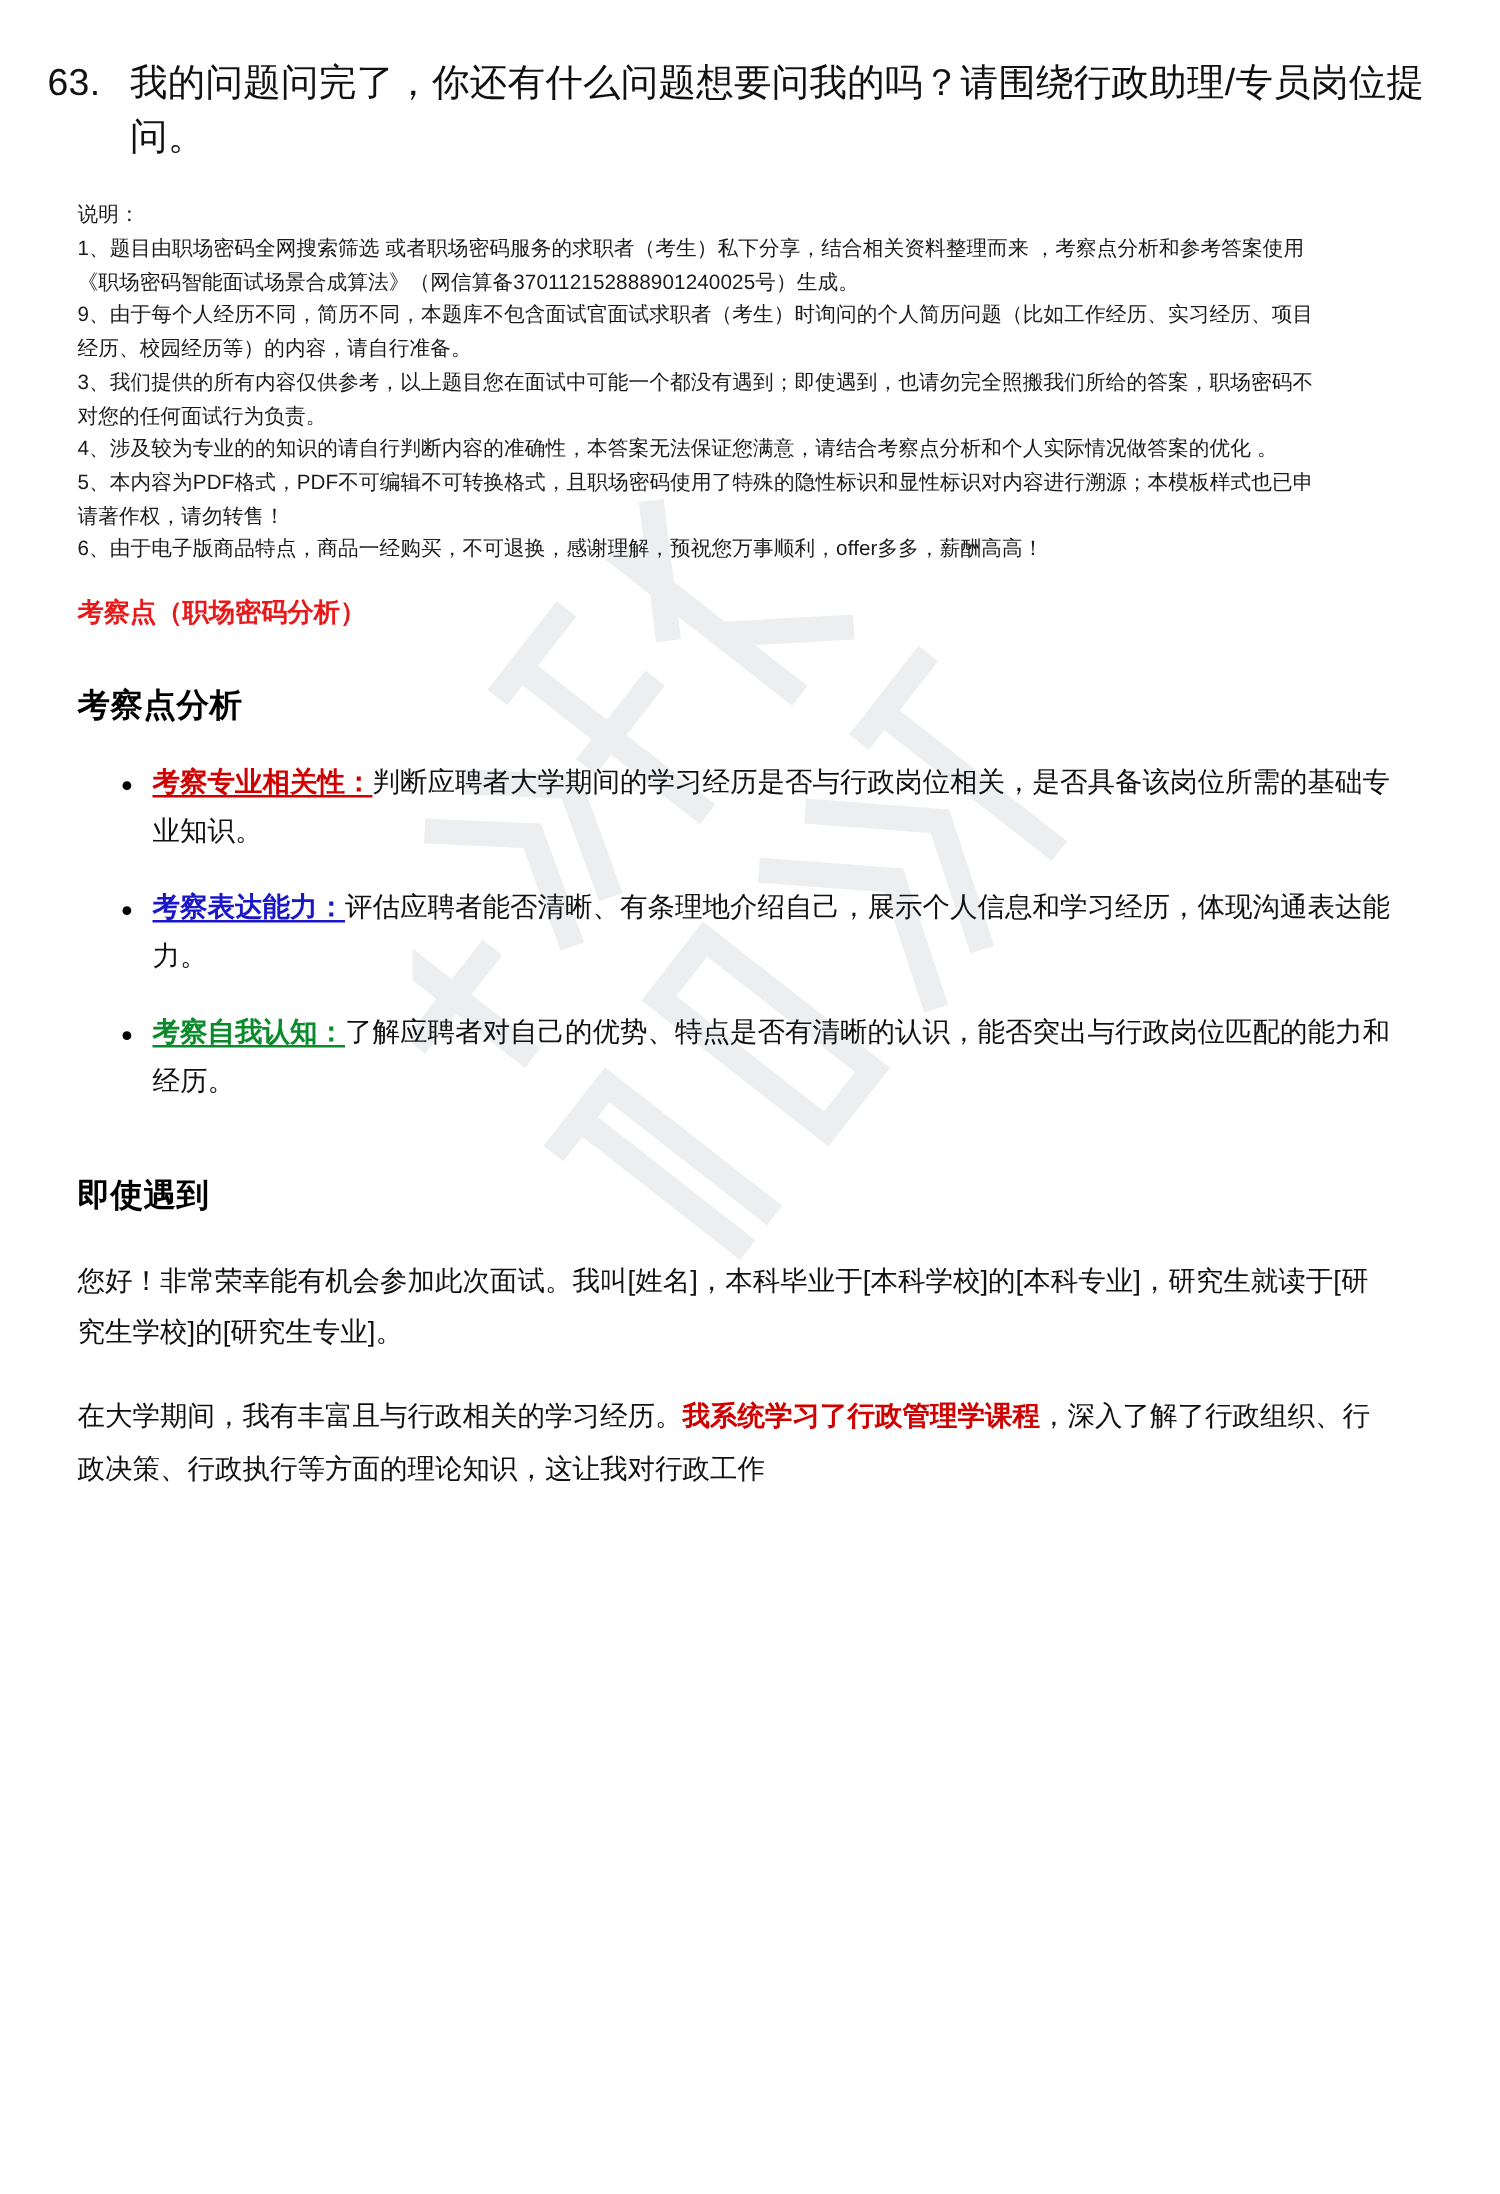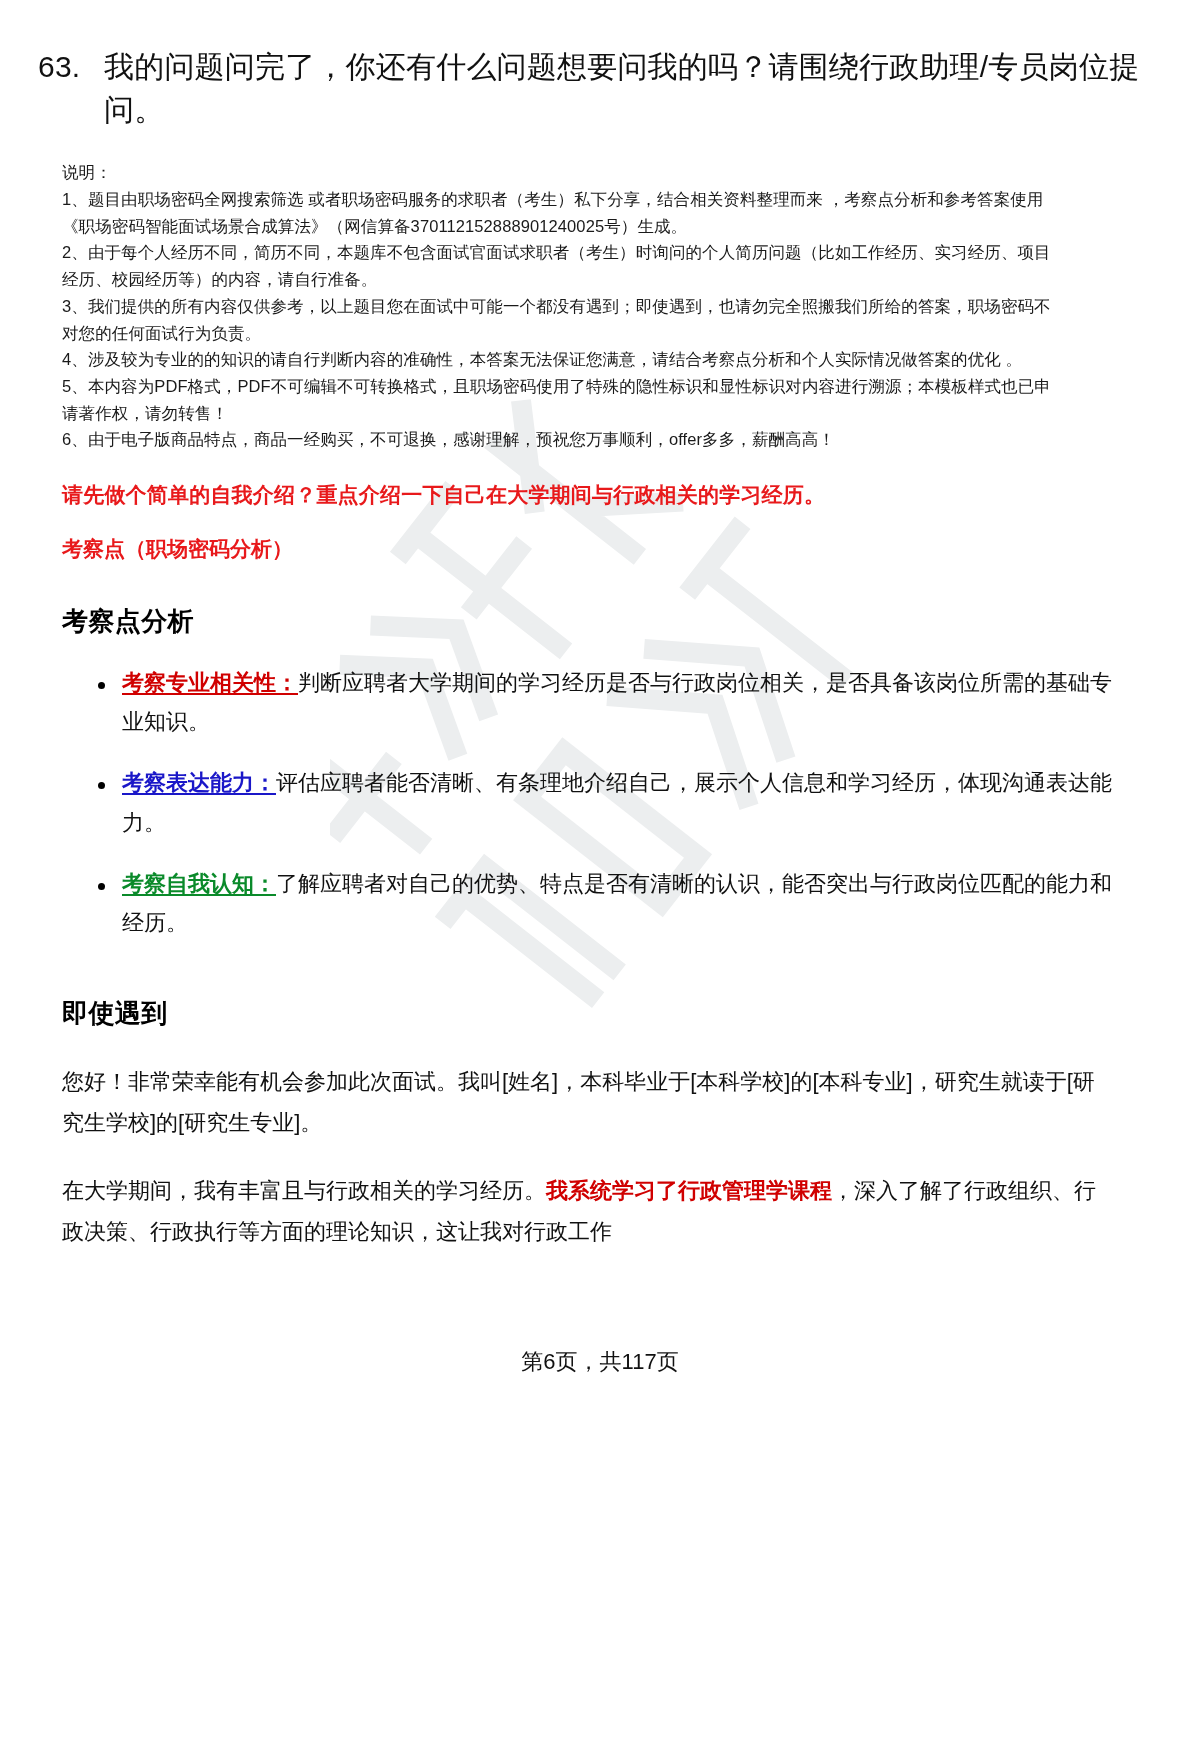--- a/index.html
+++ b/index.html
@@ -184,28 +184,27 @@
   <div class="content">
 
     <div class="q-title">
       <span class="q-num">63.</span>
       <span class="q-text">我的问题问完了，你还有什么问题想要问我的吗？请围绕行政助理/专员岗位提问。</span>
     </div>
 
     <div class="note">
       <p>说明：</p>
       <p>1、题目由职场密码全网搜索筛选 或者职场密码服务的求职者（考生）私下分享，结合相关资料整理而来 ，考察点分析和参考答案使用《职场密码智能面试场景合成算法》（网信算备370112152888901240025号）生成。</p>
-      <p>2、由于每个人经历不同，简历不同，本题库不包含面试官面试求职者（考生）时询问的个人简历问题（比如工作经历、实习经历、项目经历、校园经历等）的内容，请自行准备。</p>
+      <p>9、由于每个人经历不同，简历不同，本题库不包含面试官面试求职者（考生）时询问的个人简历问题（比如工作经历、实习经历、项目经历、校园经历等）的内容，请自行准备。</p>
       <p>3、我们提供的所有内容仅供参考，以上题目您在面试中可能一个都没有遇到；即使遇到，也请勿完全照搬我们所给的答案，职场密码不对您的任何面试行为负责。</p>
       <p>4、涉及较为专业的的知识的请自行判断内容的准确性，本答案无法保证您满意，请结合考察点分析和个人实际情况做答案的优化 。</p>
       <p>5、本内容为PDF格式，PDF不可编辑不可转换格式，且职场密码使用了特殊的隐性标识和显性标识对内容进行溯源；本模板样式也已申请著作权，请勿转售！</p>
       <p>6、由于电子版商品特点，商品一经购买，不可退换，感谢理解，预祝您万事顺利，offer多多，薪酬高高！</p>
     </div>
 
-    <div class="red-question">请先做个简单的自我介绍？重点介绍一下自己在大学期间与行政相关的学习经历。</div>
 
     <div class="red-sub">考察点（职场密码分析）</div>
 
     <div class="sec-h">考察点分析</div>
 
     <ul class="points">
       <li>
         <span class="kw kw-red">考察专业相关性：</span><span>判断应聘者大学期间的学习经历是否与行政岗位相关，是否具备该岗位所需的基础专业知识。</span>
       </li>
       <li>
@@ -222,15 +221,14 @@
       <p>
         <span>您好！非常荣幸能有机会参加此次面试。我叫[姓名]，本科毕业于[本科学校]的[本科专业]，研究生就读于[研究生学校]的[研究生专业]。</span>
       </p>
       <p>
         <span>在大学期间，我有丰富且与行政相关的学习经历。</span><span class="em-red">我系统学习了行政管理学课程</span><span>，深入了解了行政组织、行政决策、行政执行等方面的理论知识，这让我对行政工作</span>
       </p>
     </div>
 
   </div>
 
-  <div class="footer">第6页，共117页</div>
 
 </div>
 
 </body></html>

